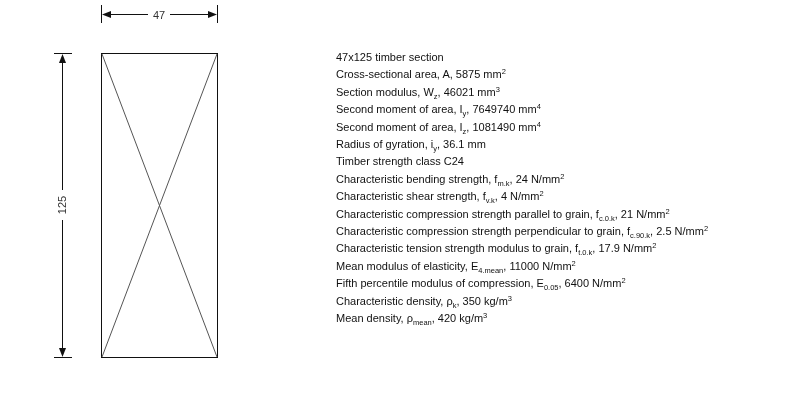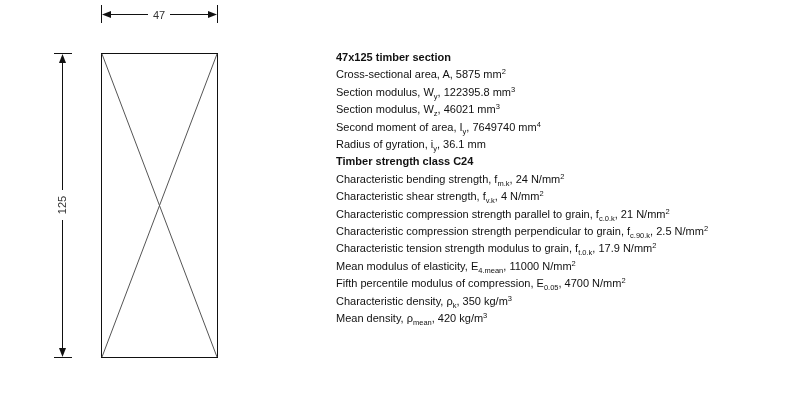--- a/index.html
+++ b/index.html
@@ -1,21 +1,21 @@
 <!DOCTYPE html>
 <html><head>
 <meta charset="utf-8">
 <style>
   html,body{margin:0;padding:0;background:#fff;}
   body{width:792px;height:420px;position:relative;overflow:hidden;font-family:"Liberation Sans",sans-serif;color:#111;}
   #drawing{position:absolute;left:0;top:0;}
   .dimlabel{font-family:"Liberation Sans",sans-serif;font-size:11px;fill:#333;}
   #props{position:absolute;left:336px;top:49px;font-size:11px;line-height:17.4px;}
   .row{white-space:nowrap;}
-  .hdr{font-weight:bold;}
+  .hdr{font-weight:normal;}
   sub{font-size:7.5px;vertical-align:-3px;line-height:0;}
   sup{font-size:7.5px;vertical-align:4px;line-height:0;}
 </style>
 </head>
 <body>
 
 <svg id="drawing" width="330" height="420" viewBox="0 0 330 420">
 
   <g stroke="#111" stroke-width="1">
     <line x1="101.5" y1="5" x2="101.5" y2="23"></line>
@@ -41,30 +41,30 @@
     <rect x="101.5" y="53.5" width="116" height="304" stroke="#111" stroke-width="1"></rect>
     <line x1="102" y1="54" x2="217" y2="357" stroke="#555" stroke-width="1"></line>
     <line x1="217" y1="54" x2="102" y2="357" stroke="#555" stroke-width="1"></line>
   </g>
 </svg>
 
 <div id="props">
   <div class="row hdr">47x125 timber section</div>
   <div id="section-rows">
       <div class="row"><span>Cross-sectional area, A, </span><span>5875 mm</span><sup>2</sup></div>
-      <div class="row"><span>Section modulus, W</span><sub>y</sub><span>, 122395.8 mm</span><sup>3</sup></div>
       <div class="row"><span>Section modulus, W</span><sub>z</sub><span>, 46021 mm</span><sup>3</sup></div>
       <div class="row"><span>Second moment of area, I</span><sub>y</sub><span>, 7649740 mm</span><sup>4</sup></div>
+      <div class="row"><span>Second moment of area, I</span><sub>z</sub><span>, 1081490 mm</span><sup>4</sup></div>
       <div class="row"><span>Radius of gyration, i</span><sub>y</sub><span>, 36.1 mm</span></div>
     </div>
   <div class="row hdr">Timber strength class C24</div>
   <div id="strength-rows">
       <div class="row"><span>Characteristic bending strength, f</span><sub>m.k</sub><span>, 24 N/mm</span><sup>2</sup></div>
       <div class="row"><span>Characteristic shear strength, f</span><sub>v.k</sub><span>, 4 N/mm</span><sup>2</sup></div>
       <div class="row"><span>Characteristic compression strength parallel to grain, f</span><sub>c.0.k</sub><span>, 21 N/mm</span><sup>2</sup></div>
       <div class="row"><span>Characteristic compression strength perpendicular to grain, f</span><sub>c.90.k</sub><span>, 2.5 N/mm</span><sup>2</sup></div>
       <div class="row"><span>Characteristic tension strength modulus to grain, f</span><sub>t.0.k</sub><span>, 17.9 N/mm</span><sup>2</sup></div>
       <div class="row"><span>Mean modulus of elasticity, E</span><sub>4.mean</sub><span>, 11000 N/mm</span><sup>2</sup></div>
-      <div class="row"><span>Fifth percentile modulus of compression, E</span><sub>0.05</sub><span>, 4700 N/mm</span><sup>2</sup></div>
+      <div class="row"><span>Fifth percentile modulus of compression, E</span><sub>0.05</sub><span>, 6400 N/mm</span><sup>2</sup></div>
       <div class="row"><span>Characteristic density, ρ</span><sub>k</sub><span>, 350 kg/m</span><sup>3</sup></div>
       <div class="row"><span>Mean density, ρ</span><sub>mean</sub><span>, 420 kg/m</span><sup>3</sup></div>
     </div>
 </div>
 
 </body></html>

